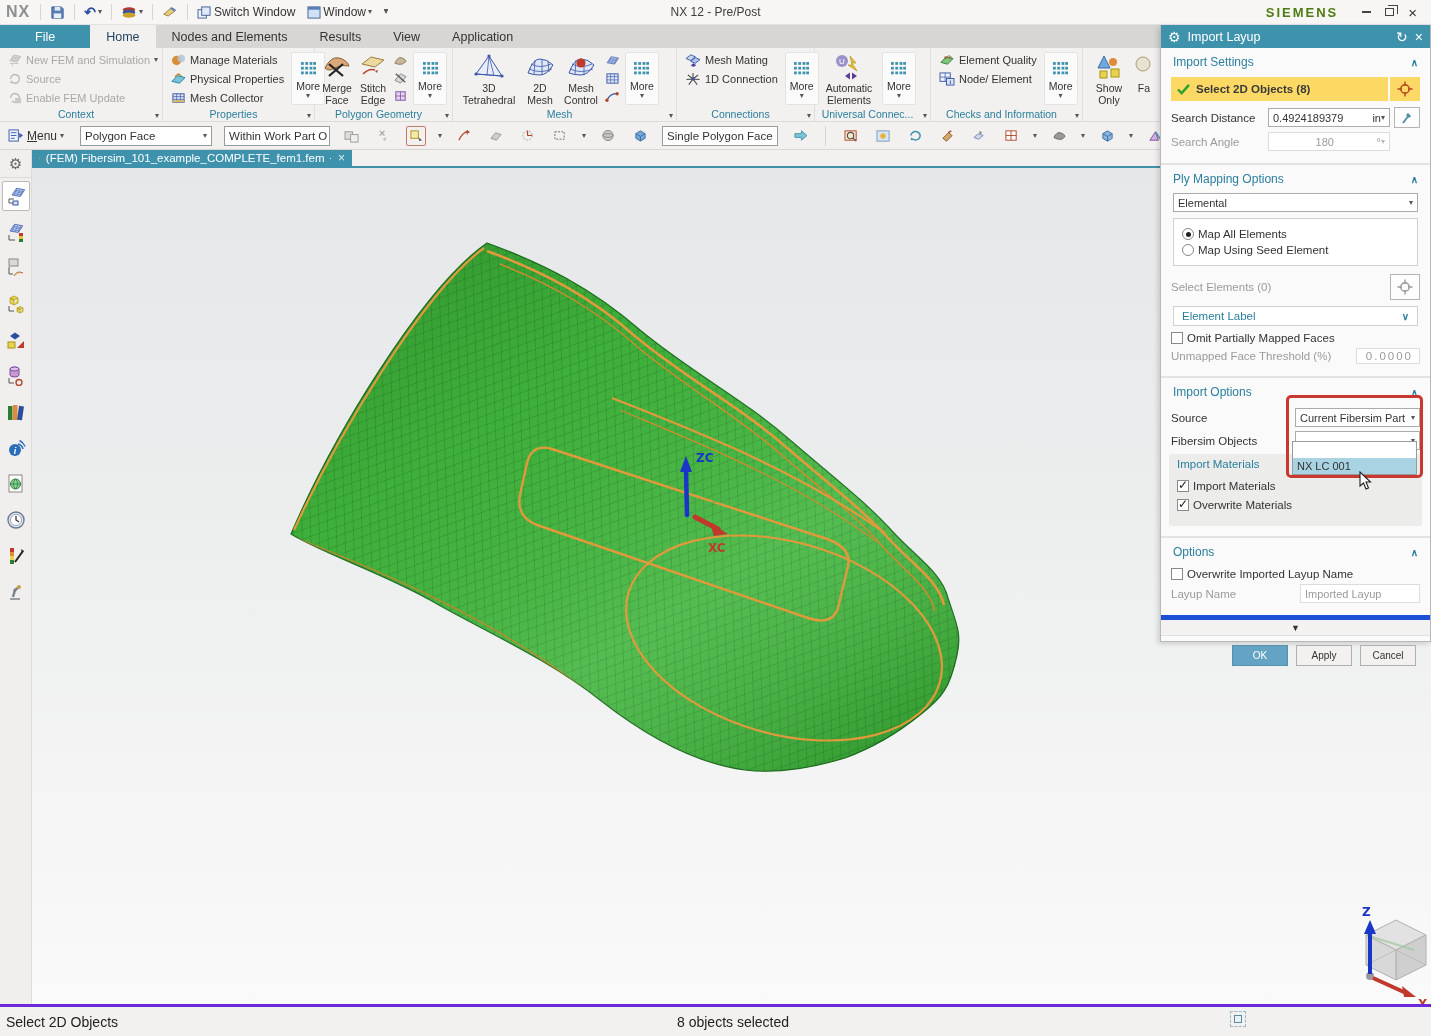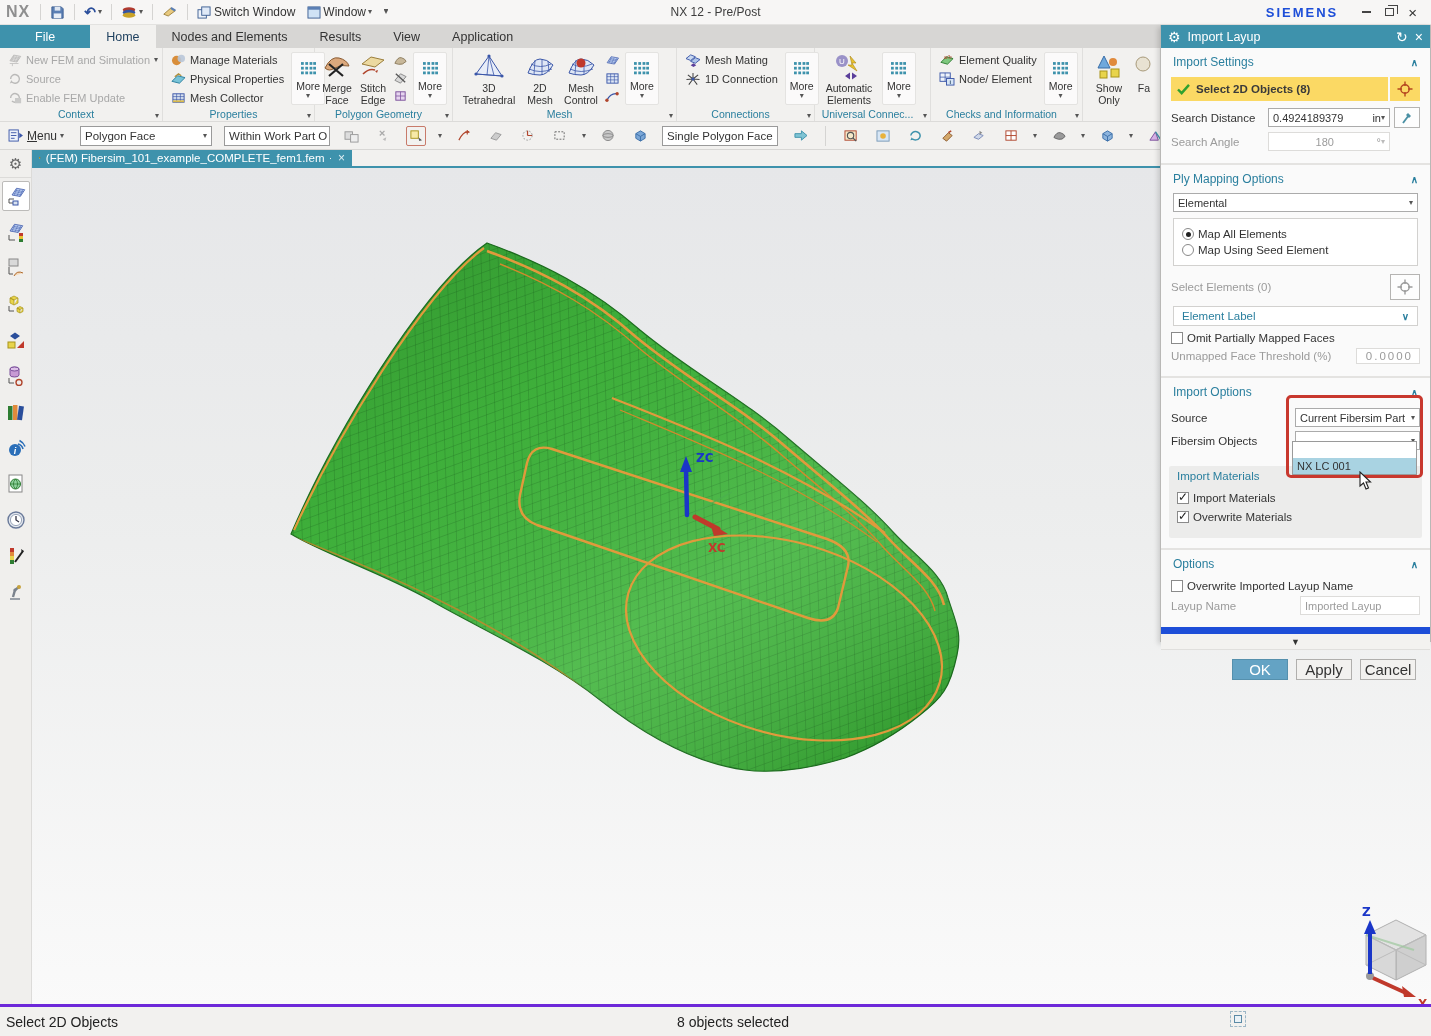--- a/index.html
+++ b/index.html
@@ -11,21 +11,21 @@
   body{font-family:"Liberation Sans",sans-serif;background:#fff;}
   .app{position:relative;width:1431px;height:1036px;overflow:hidden;background:var(--ribbon-bg);font-size:12px;color:#333;}
 
   
   .titlebar{position:absolute;top:0;left:0;width:100%;height:25px;background:#f7f6f5;display:flex;align-items:center;padding:0 6px;gap:6px;border-bottom:1px solid #e3e2e0;}
   .nx-logo{font-weight:bold;font-size:16px;color:#8f8f8f;letter-spacing:1px;margin-right:4px;}
   .qat-sep{width:1px;height:16px;background:#d5d4d2;}
   .qbtn{display:flex;align-items:center;gap:2px;height:20px;padding:0 3px;border-radius:2px;}
   .dd{font-size:8px;color:#555;line-height:1;}
   .tb-title{position:absolute;left:0;right:0;text-align:center;font-size:12px;color:#3c3c3c;pointer-events:none;}
-  .brand{margin-left:auto;color:#1d4ed8;font-weight:bold;letter-spacing:2px;font-size:13px;z-index:2;}
+  .brand{margin-left:auto;color:#4d7c0f;font-weight:bold;letter-spacing:2px;font-size:13px;z-index:2;}
   .winbtns{display:flex;align-items:center;gap:14px;margin:0 8px 0 18px;z-index:2;}
   .win-min{width:9px;height:2px;background:#444;display:inline-block;}
   .win-restore{width:9px;height:8px;border:1.5px solid #444;display:inline-block;position:relative;}
   .win-restore:before{content:"";position:absolute;left:2px;top:-4px;width:9px;height:8px;border:1.5px solid #444;border-bottom:none;border-left:none;}
   .win-close{font-size:15px;color:#333;line-height:1;}
 
   
   .tabrow{position:absolute;top:25px;left:0;width:100%;height:23px;background:var(--tabrow-bg);display:flex;align-items:stretch;}
   .rtab{padding:0 16px;display:flex;align-items:center;font-size:12.5px;color:#333;}
   .rtab.file{background:var(--accent);color:#fff;padding:0 35px;}
@@ -96,31 +96,31 @@
   .selrow{display:flex;margin:3px 0 6px;height:24px;gap:2px;}
   .selrow .main{flex:1;background:var(--yellow);display:flex;align-items:center;gap:6px;padding:0 6px;font-weight:bold;color:#3a3a3a;}
   .selrow .pick{width:30px;background:var(--yellow);display:flex;align-items:center;justify-content:center;}
   .sqbtn{width:26px;height:21px;border:1px solid #b5b4b2;background:#fdfdfd;display:flex;align-items:center;justify-content:center;}
   .boxed{border:1px solid #d2d1cf;background:#fff;}
   .radio{width:12px;height:12px;border:1px solid #8a8a8a;border-radius:50%;display:inline-block;position:relative;background:#fff;}
   .radio.on:after{content:"";position:absolute;left:2.5px;top:2.5px;width:5px;height:5px;border-radius:50%;background:#222;}
   .cb{width:12px;height:12px;border:1px solid #8a8a8a;background:#fff;display:inline-block;position:relative;}
   .cb.on:after{content:"✓";position:absolute;left:0px;top:-3px;font-size:12px;color:#222;}
   .numfield{background:#fff;border:1px solid #dddcda;color:#9b9b9b;padding:1px 6px;letter-spacing:2px;text-align:right;}
-  .mat-group{background:#ececeb;border-radius:2px;margin:16px -2px 2px;padding:4px 8px 8px;}
+  .mat-group{background:#ececeb;border-radius:2px;margin:4px -2px 2px;padding:4px 8px 8px;}
   .mg-label{color:var(--teal-txt);margin-bottom:10px;}
   .mat-group .frow{margin:7px 0;}
   .open-list{position:absolute;right:13px;top:63px;width:125px;background:#fff;border:1px solid #9a9a9a;z-index:3;}
   .ol-row{height:16px;display:flex;align-items:center;padding:0 4px;font-size:11px;}
   .ol-row.sel{background:#a9d3e2;}
   .red-box{position:absolute;right:7px;top:17px;width:137px;height:83px;border:3px solid var(--red);border-radius:5px;z-index:4;pointer-events:none;}
   .expander{height:16px;display:flex;align-items:center;justify-content:center;background:#f3f2f0;border-bottom:1px solid #e0dfdd;}
   .expander span{font-size:9px;color:#333;}
   .btnbar{display:flex;justify-content:flex-end;gap:8px;padding:9px 14px;}
-  .dlg-btn{min-width:56px;height:21px;display:flex;align-items:center;justify-content:center;border:1px solid #b0afad;background:#f2f1ef;font-size:15px;color:#333;}
+  .dlg-btn{min-width:56px;height:21px;display:flex;align-items:center;justify-content:center;border:1px solid #b0afad;background:#f2f1ef;font-size:10px;color:#333;}
   .dlg-btn.ok{background:var(--ok);border-color:#5590ad;color:#fff;}
   .cursor-arrow{position:absolute;z-index:6;pointer-events:none;}
 </style>
 </head>
 <body>
 
 <svg width="0" height="0" style="position:absolute">
   <defs>
     <symbol id="s-grid" viewBox="0 0 14 12">
       <g fill="#3e92ac">
@@ -995,21 +995,21 @@
       <div class="open-list">
         <div class="ol-row"></div>
         <div class="ol-row sel">NX LC 001</div>
       </div>
       <svg class="cursor-arrow" style="right:58px;top:93px" width="13" height="19" viewBox="0 0 13 19">
         <path d="M1 1 L1 15 L4.5 12 L7 18 L9.5 17 L7 11 L11.5 11 Z" fill="#fff" stroke="#222" stroke-width="1.1"></path>
       </svg>
       <div class="red-box"></div>
     </div>
 
-    <div class="sec" style="border-bottom:7px solid #1d4ed8">
+    <div class="sec" style="border-bottom:5px solid #1d4ed8">
       <div class="sec-head">
         <span>Options</span>
         <span class="chev">∧</span>
       </div>
       <div class="frow">
         <span class="cb"></span>
         <span>Overwrite Imported Layup Name</span>
       </div>
       <div class="frow">
         <span class="flabel dim">Layup Name</span>

